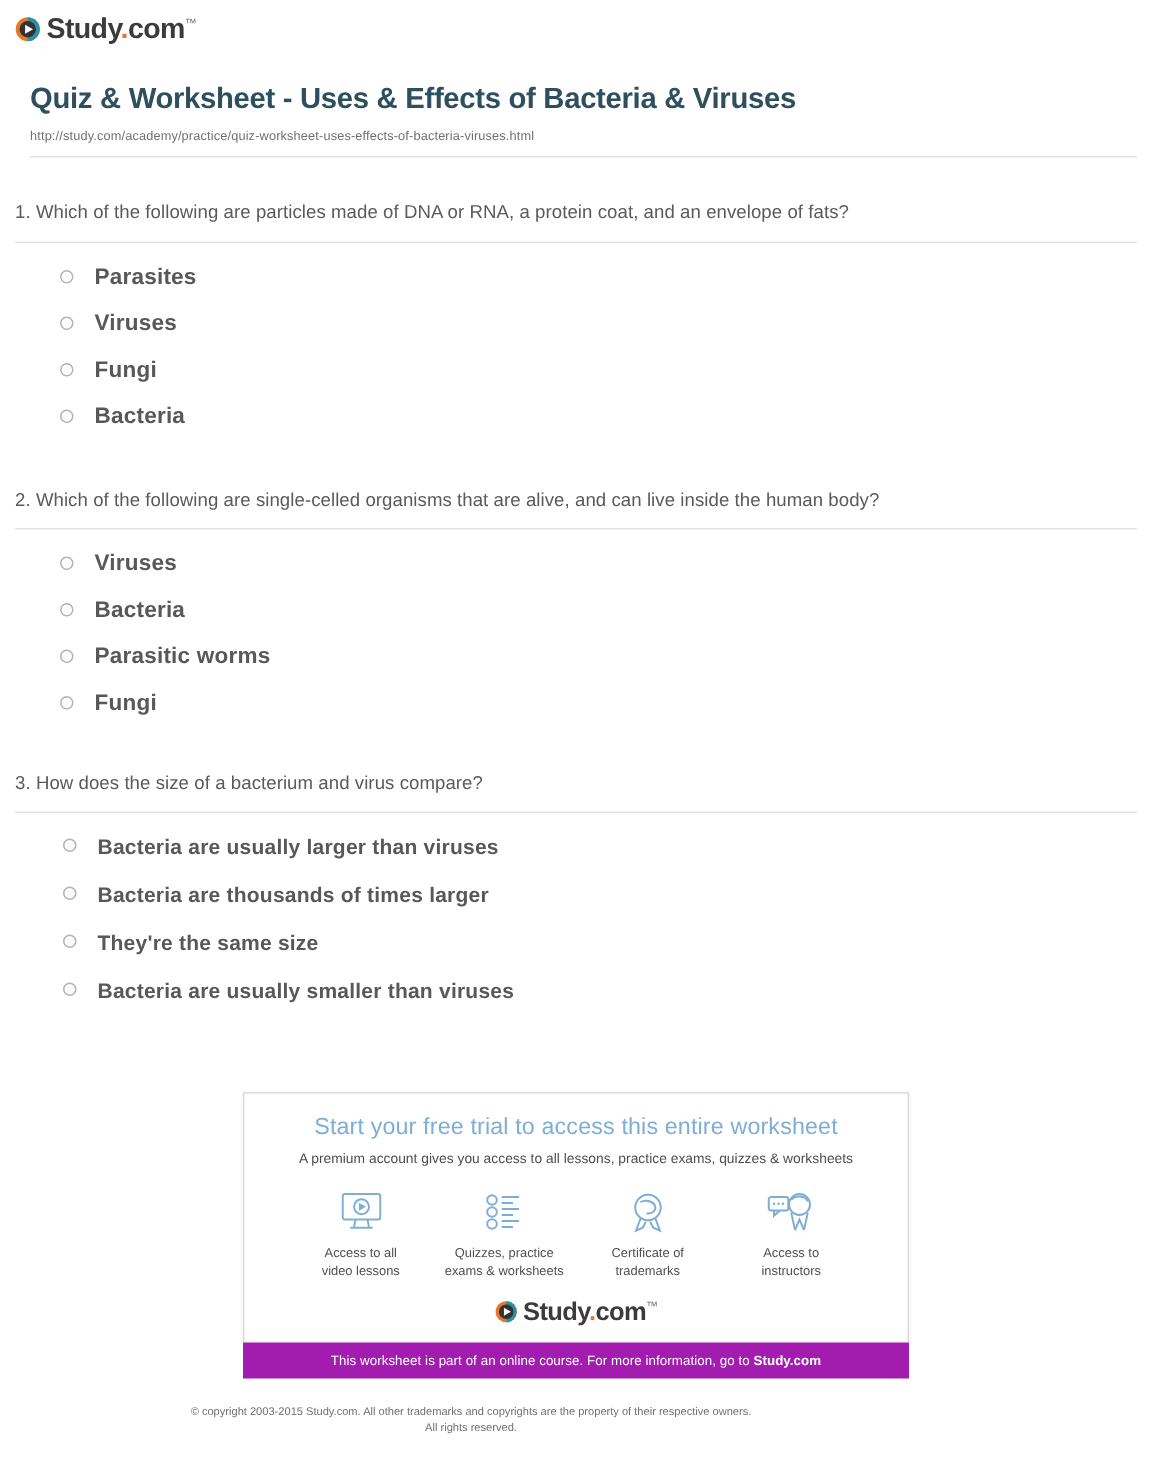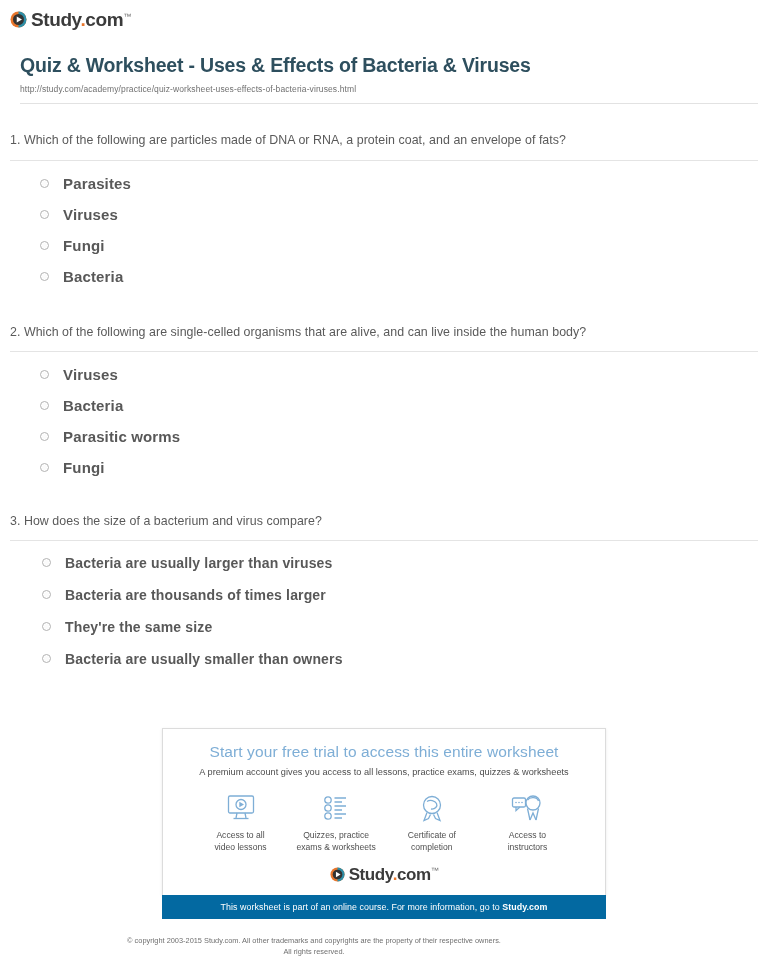--- a/index.html
+++ b/index.html
@@ -183,21 +183,21 @@
     margin-top: 13px;
     display: flex;
     justify-content: center;
     align-items: center;
     padding-bottom: 4px;
   }
   .promo-logo-row .brand-word { font-size: 17px; }
   .promo-logo-row .brand-mark { width: 15px; height: 15px; }
 
   .promo-banner {
-    background: #0369a1;
+    background: #a21caf;
     color: #ffffff;
     font-size: 8.9px;
     text-align: center;
     padding: 7px 0;
     letter-spacing: 0.05px;
   }
   .promo-banner .strong { font-weight: bold; }
 
   .copyright {
     position: absolute;
@@ -290,21 +290,21 @@
       <li class="option-row">
         <span class="radio-mark"></span>
         <span class="option-label">Bacteria are thousands of times larger</span>
       </li>
       <li class="option-row">
         <span class="radio-mark"></span>
         <span class="option-label">They're the same size</span>
       </li>
       <li class="option-row">
         <span class="radio-mark"></span>
-        <span class="option-label">Bacteria are usually smaller than owners</span>
+        <span class="option-label">Bacteria are usually smaller than viruses</span>
       </li>
     </ul>
   </div>
 
 </div>
 
 <div class="promo-wrap">
   <div class="promo-card">
     <div class="promo-headline">Start your free trial to access this entire worksheet</div>
     <div class="promo-sub">A premium account gives you access to all lessons, practice exams, quizzes &amp; worksheets</div>
@@ -348,21 +348,21 @@
         <div class="feature-icon">
           <svg width="30" height="28" viewBox="0 0 30 28" fill="none" stroke="#7eaed6" stroke-width="1.3">
             <circle cx="15" cy="11" r="8.5"></circle>
             <path d="M10 7.5 C13 5.5 18 6.5 19.5 9.5 C21 12.5 18 15.5 14 15"></path>
             <path d="M10 18.5 L7 26.5 L11.5 24.5 L13.5 20.5"></path>
             <path d="M20 18.5 L23 26.5 L18.5 24.5 L16.5 20.5"></path>
           </svg>
         </div>
         <div class="feature-label">
           <span>Certificate of</span><br>
-          <span>completion</span>
+          <span>trademarks</span>
         </div>
       </div>
 
       <div class="feature">
         <div class="feature-icon">
           <svg width="32" height="28" viewBox="0 0 32 28" fill="none" stroke="#7eaed6" stroke-width="1.3">
             <rect x="1.5" y="4" width="13" height="9" rx="1.5"></rect>
             <path d="M5 13 L5 16.5 L9 13"></path>
             <circle cx="5" cy="8.5" r="0.8" fill="#7eaed6" stroke="none"></circle>
             <circle cx="8" cy="8.5" r="0.8" fill="#7eaed6" stroke="none"></circle>

